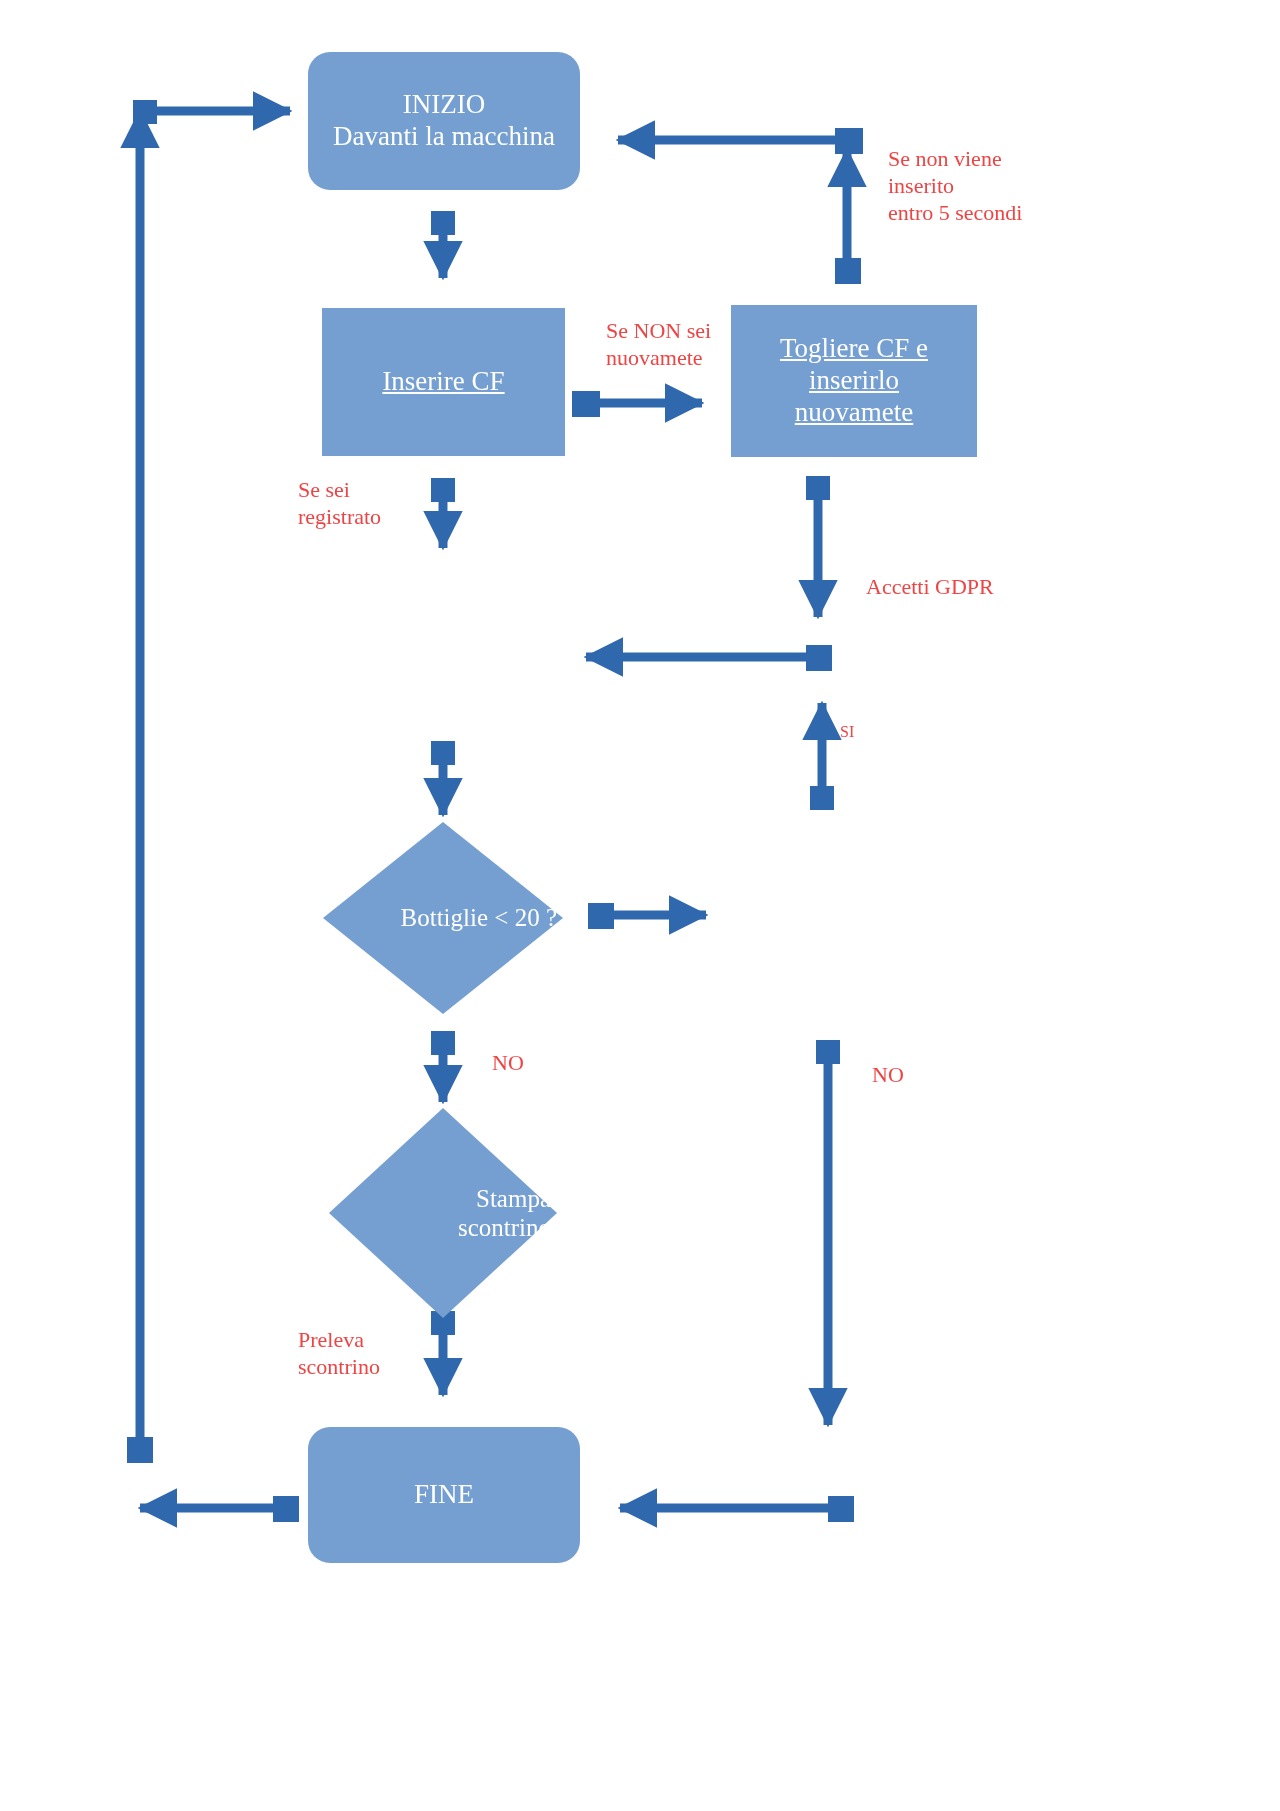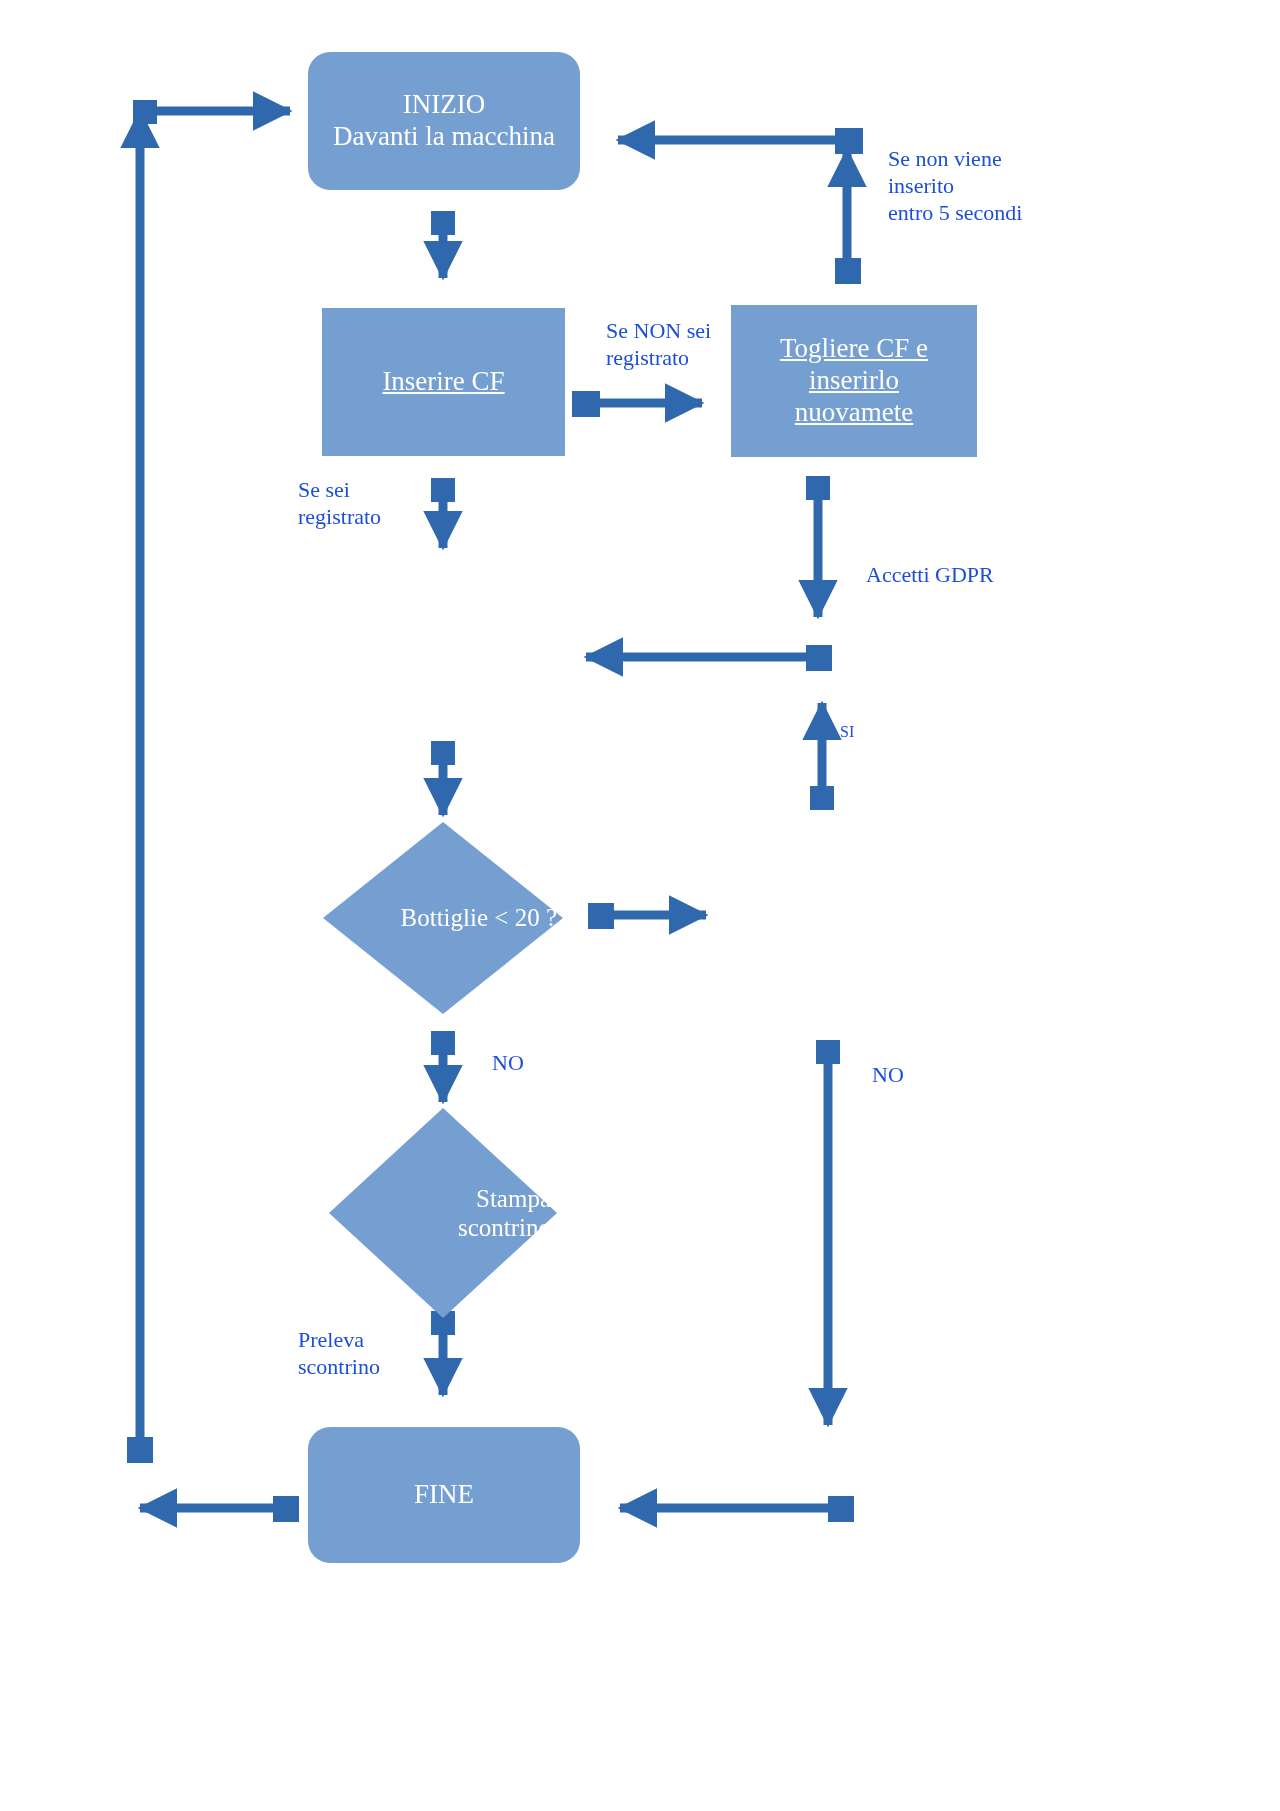--- a/index.html
+++ b/index.html
@@ -55,21 +55,21 @@
     clip-path: polygon(50% 0%, 100% 50%, 50% 100%, 0% 50%);
   }
   .diamond .lbl {
     position: relative;
     z-index: 2;
   }
 
   
   .annot {
     position: absolute;
-    color: #1d4ed8;
+    color: #ef4444;
     font-family: "Liberation Serif", "DejaVu Serif", serif;
     line-height: 1.22;
     white-space: pre-line;
   }
 
   
   .conn {
     position: absolute;
     pointer-events: none;
   }
@@ -178,26 +178,26 @@
 
   <div class="node rounded" style="left:308px; top:1427px; width:272px; height:136px; font-size:27px;">
     <div class="lbl">FINE</div>
   </div>
 
   <div class="annot" style="left:888px; top:146px; width:175px; font-size:22px;">Se non viene
 inserito
 entro 5 secondi</div>
 
   <div class="annot" style="left:606px; top:318px; width:135px; font-size:22px;">Se NON sei
-registrato</div>
+nuovamete</div>
 
   <div class="annot" style="left:298px; top:477px; width:120px; font-size:22px;">Se sei
 registrato</div>
 
-  <div class="annot" style="left:866px; top:562px; width:180px; font-size:22px;">Accetti GDPR</div>
+  <div class="annot" style="left:866px; top:574px; width:180px; font-size:22px;">Accetti GDPR</div>
 
   <div class="annot" style="left:840px; top:722px; width:60px; font-size:16px;">SI</div>
 
   <div class="annot" style="left:492px; top:1050px; width:60px; font-size:22px;">NO</div>
 
   <div class="annot" style="left:872px; top:1062px; width:60px; font-size:22px;">NO</div>
 
   <div class="annot" style="left:298px; top:1327px; width:130px; font-size:22px;">Preleva
 scontrino</div>
 

